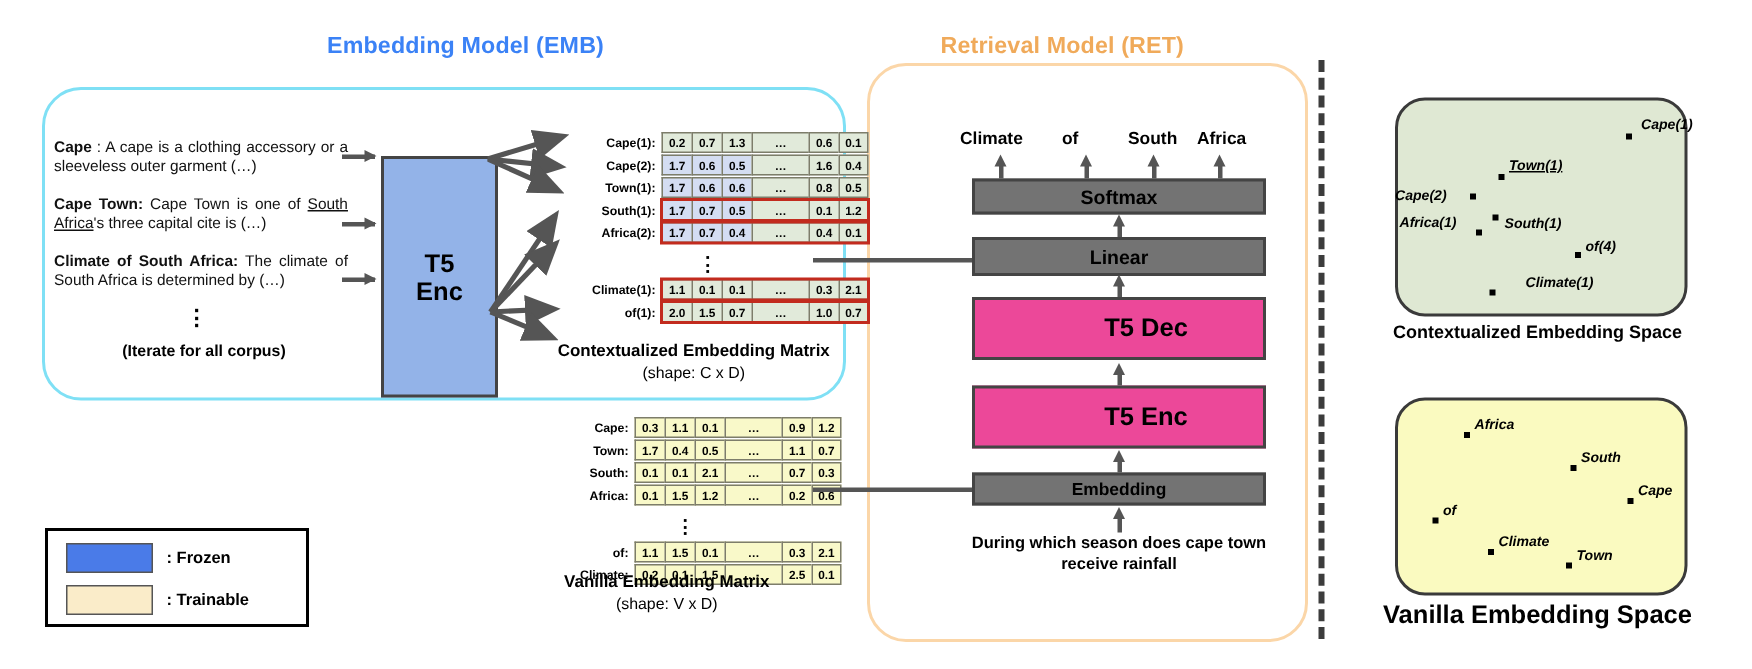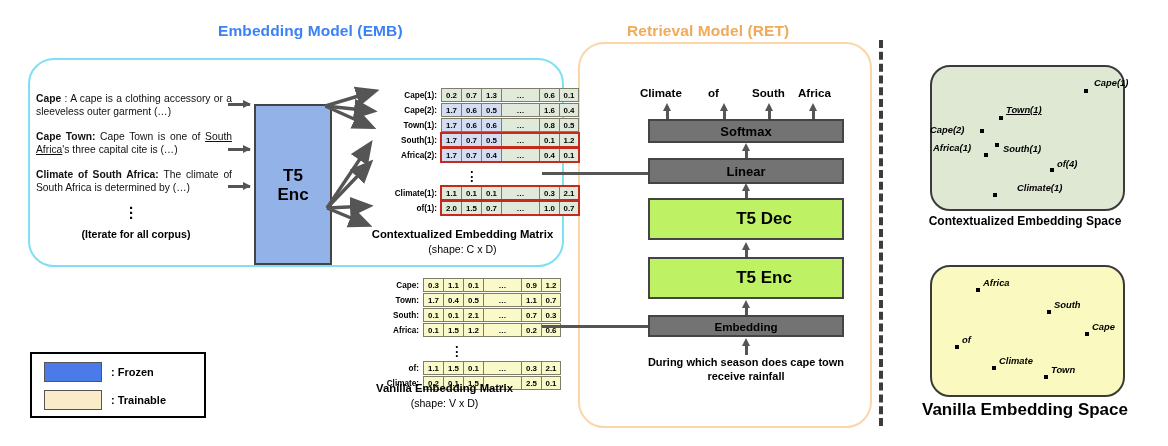--- a/index.html
+++ b/index.html
@@ -66,21 +66,21 @@
 
   
   .conn{height:3px;background:#555;}
   #conn-top{left:542px;top:172px;width:108px;}
   #conn-bot{left:542px;top:325px;width:108px;}
 
   
   .stack-box{border:2px solid #444;display:flex;align-items:center;justify-content:center;
              font-weight:bold;box-sizing:border-box;}
   .gray{background:#737373;}
-  .cream{background:#bef264;padding-left:36px;}
+  .cream{background:#ec4899;padding-left:36px;}
   #softmax{left:648px;top:119px;width:196px;height:24px;font-size:13px;}
   #linear {left:648px;top:158px;width:196px;height:26px;font-size:13px;}
   #t5dec  {left:648px;top:198px;width:196px;height:42px;font-size:17px;}
   #t5enc2 {left:648px;top:257px;width:196px;height:42px;font-size:17px;}
   #embed  {left:648px;top:315px;width:196px;height:22px;font-size:11.6px;}
   #query  {left:628px;top:355px;width:236px;text-align:center;font-size:11px;font-weight:bold;line-height:14px;}
 
   .up-arrow{width:3px;background:#555;}
   .up-arrow::before{content:"";position:absolute;left:-3.2px;top:-7px;
      border-bottom:8px solid #555;border-left:4.6px solid transparent;border-right:4.6px solid transparent;}

